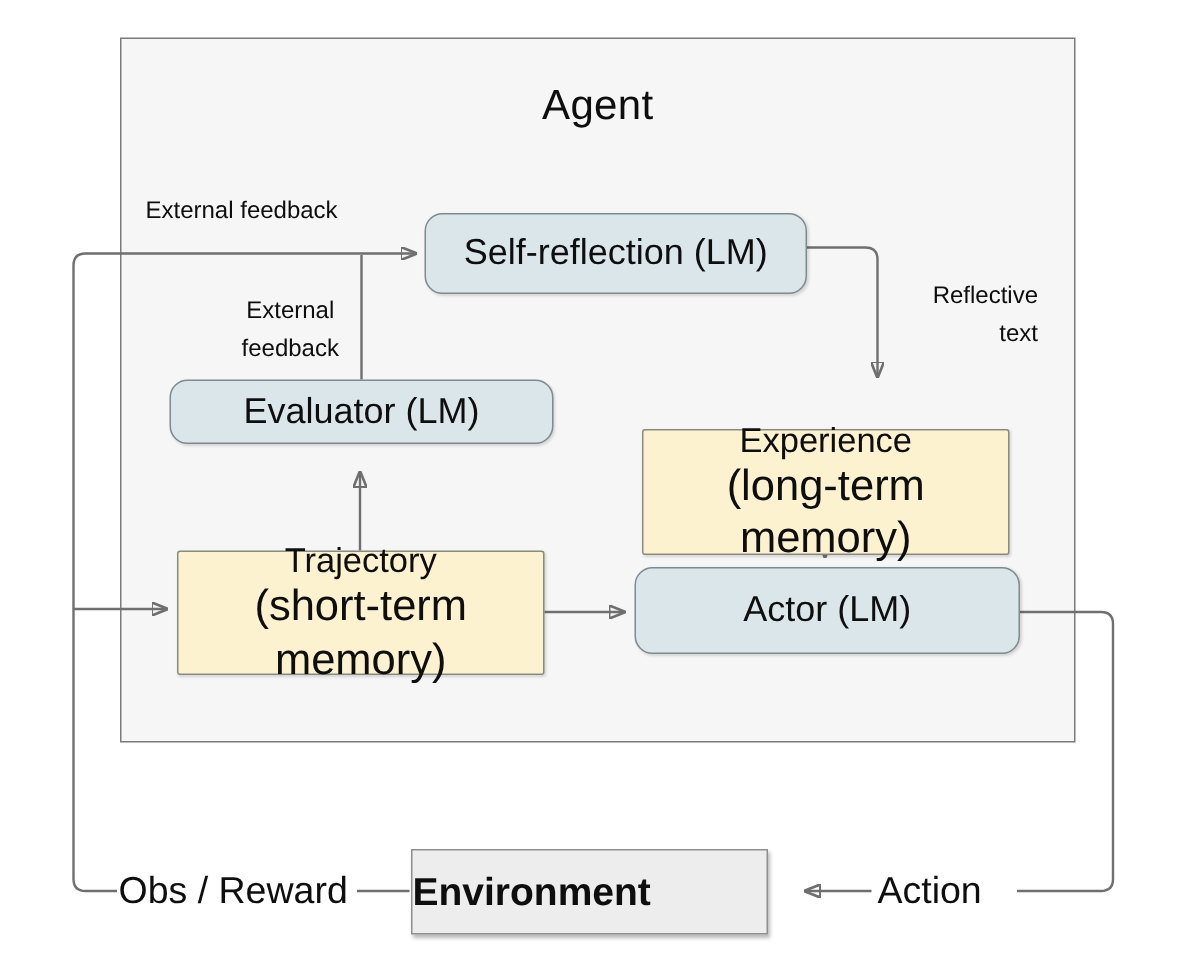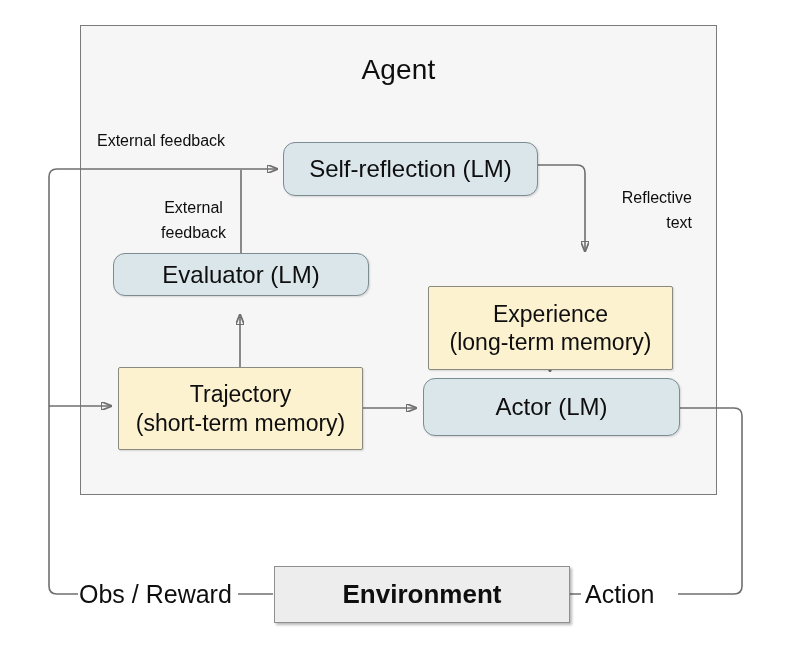--- a/index.html
+++ b/index.html
@@ -42,34 +42,34 @@
     font-size: 24px;
     box-shadow: 1px 1px 2px rgba(0,0,0,0.14);
   }
   .node-mem {
     background: #fcf2d0;
     border: 1.6px solid #8a8a80;
     border-radius: 2px;
     font-size: 23px;
     box-shadow: 1px 1px 2px rgba(0,0,0,0.14);
   }
-  .node-mem .subline { font-size: 23px; }
+  .node-mem .subline { font-size: 29px; }
 
   #node-self-reflection { left: 283px; top: 142px; width: 255px; height: 54px; }
   #node-evaluator       { left: 113px; top: 253px; width: 256px; height: 43px; }
   #node-actor           { left: 423px; top: 378px; width: 257px; height: 58px; }
   #node-experience      { left: 428px; top: 258px; width: 245px; height: 84px; margin-top: 28px; }
   #node-trajectory      { left: 118px; top: 367px; width: 245px; height: 83px; }
 
   .environment-box {
     position: absolute;
-    left: 274px; top: 566px; width: 296px; height: 57px;
+    left: 274px; top: 566px; width: 238px; height: 57px;
     background: #ededed;
     border: 1.6px solid #8f8f8f;
-    display: flex; align-items: center; justify-content: center;
+    display: flex; align-items: center; 
     font-size: 26px; font-weight: bold;
     box-shadow: 1.5px 2px 2.5px rgba(0,0,0,0.28);
   }
 
   .edge-label {
     position: absolute;
     font-size: 16px;
     line-height: 25px;
     white-space: pre-line;
   }

